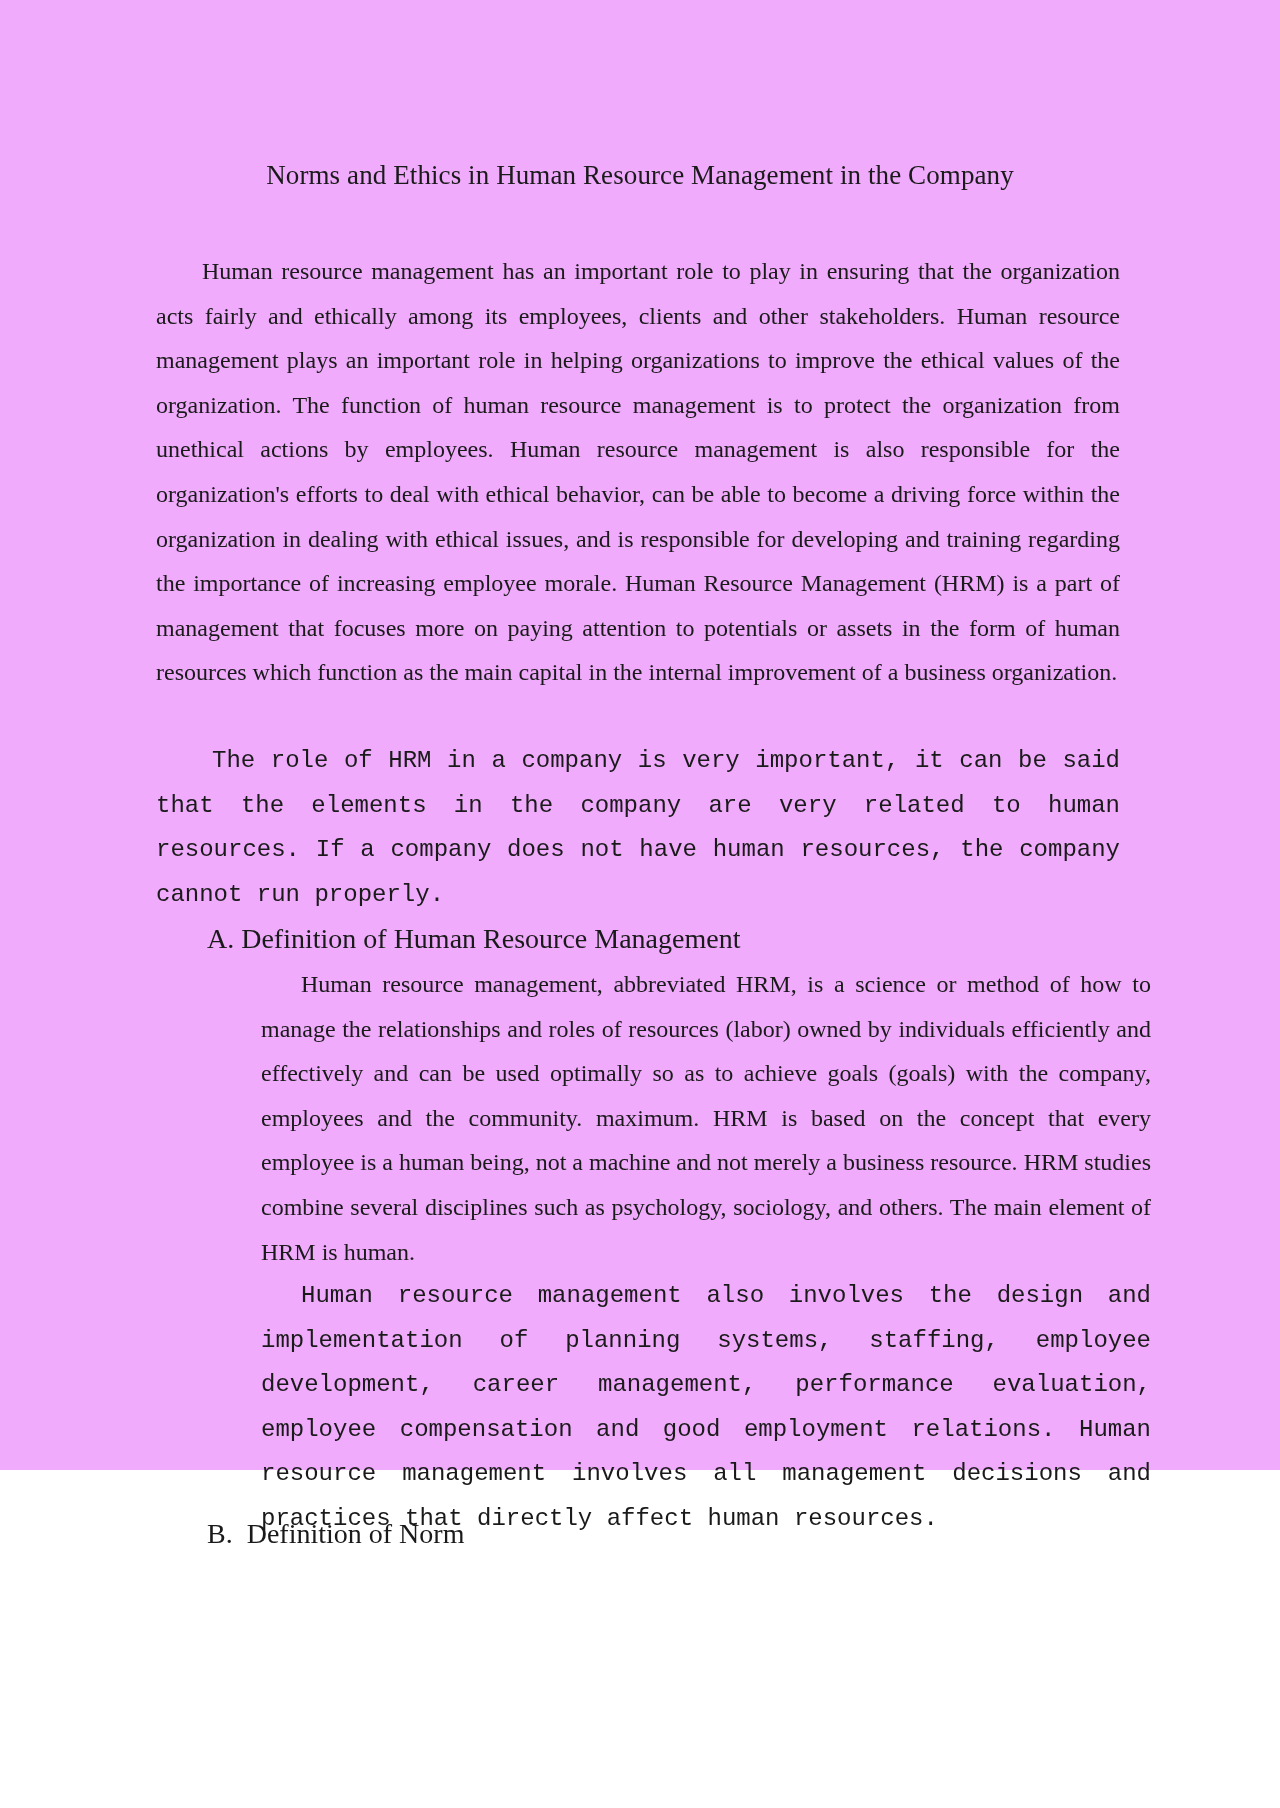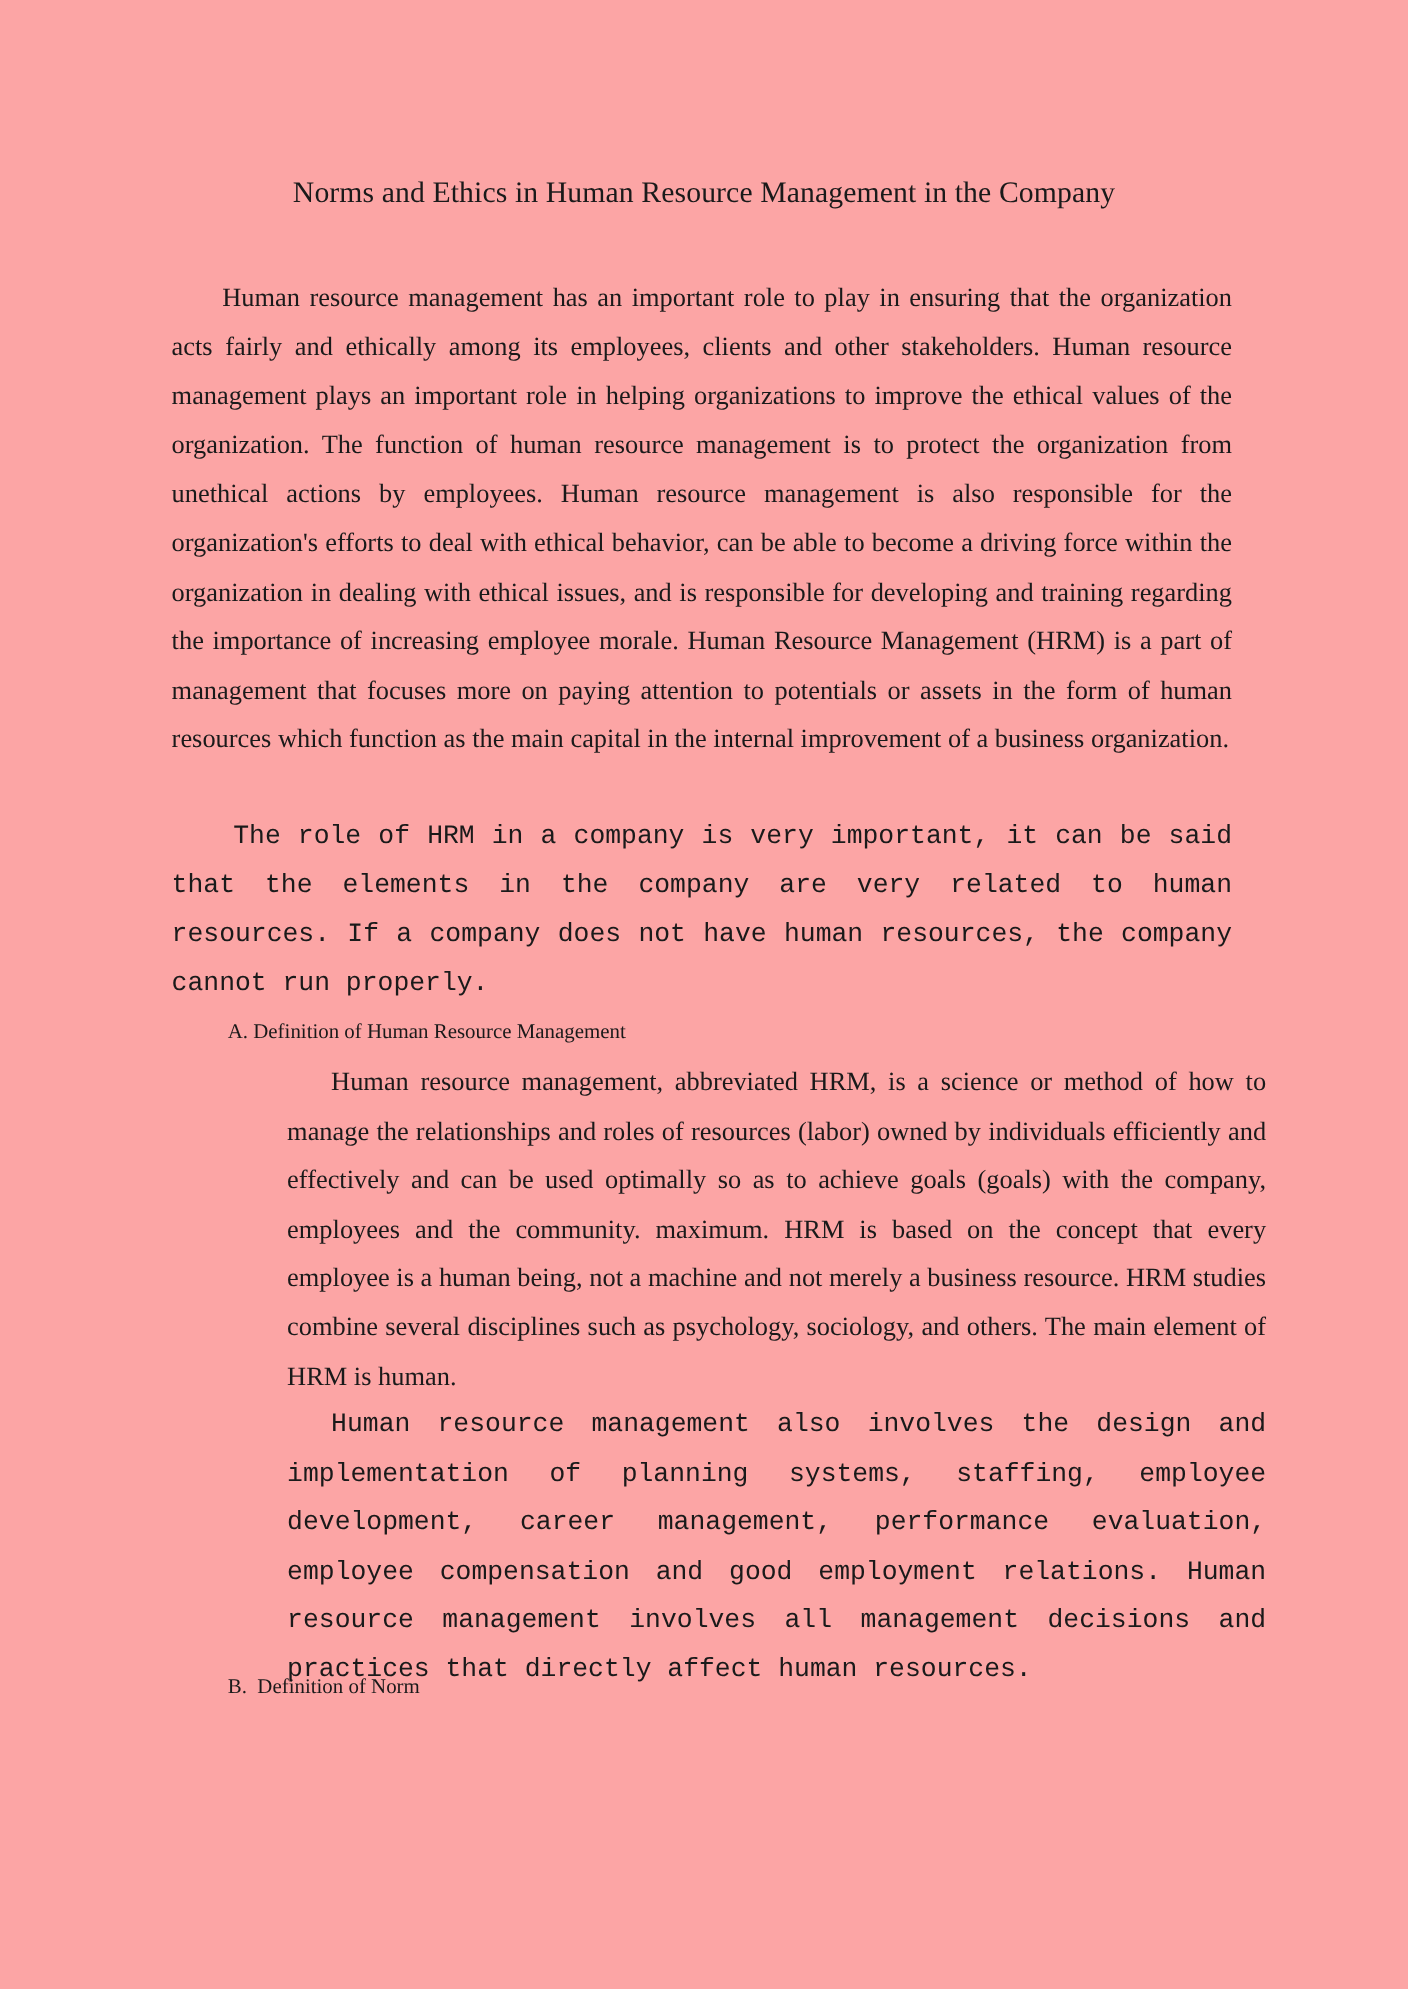--- a/index.html
+++ b/index.html
@@ -1,28 +1,28 @@
 <!DOCTYPE html>
 <html><head>
 <meta charset="utf-8">
 <style>
   html, body { margin: 0; padding: 0; background: #ffffff; }
   body { width: 1280px; height: 1808px; position: relative; overflow: hidden;
          font-family: "Liberation Serif", "DejaVu Serif", serif; color: #1a1a1a; }
-  .page { position: absolute; left: 0; top: 0; width: 1280px; height: 1808px; background: #fca5a5; }
+  .page { position: absolute; left: 0; top: 0; width: 1280px; height: 1470px; background: #f0abfc; }
   .title { position: absolute; top: 153px; left: 0; width: 1280px; text-align: center;
            font-size: 27px; line-height: 44px; letter-spacing: 0.1px; }
   .para { position: absolute; font-size: 24px; line-height: 44.6px; text-align: justify;
           text-align-last: left; margin: 0; }
   .p-main { left: 156px; width: 964px; }
   .p-sub { left: 230px; width: 890px; margin-left: 31px; }
   .indent1 { text-indent: 46px; }
   .indent2 { text-indent: 56px; }
   .indent3 { text-indent: 40px; }
-  .heading { position: absolute; font-size: 19px; line-height: 44px; margin: 0; }
+  .heading { position: absolute; font-size: 28px; line-height: 44px; margin: 0; }
 </style>
 </head>
 <body>
 
 <div class="page">
   <div class="title">Norms and Ethics in Human Resource Management in the Company</div>
 
   <p class="para p-main indent1" style="top:249px;">Human resource management has an important role to play in ensuring that the organization acts fairly and ethically among its employees, clients and other stakeholders. Human resource management plays an important role in helping organizations to improve the ethical values of the organization. The function of human resource management is to protect the organization from unethical actions by employees. Human resource management is also responsible for the organization's efforts to deal with ethical behavior, can be able to become a driving force within the organization in dealing with ethical issues, and is responsible for developing and training regarding the importance of increasing employee morale. Human Resource Management (HRM) is a part of management that focuses more on paying attention to potentials or assets in the form of human resources which function as the main capital in the internal improvement of a business organization.</p>
   <p class="para p-main indent2" style="top:739px;font-family:Liberation Mono, monospace;">The role of HRM in a company is very important, it can be said that the elements in the company are very related to human resources. If a company does not have human resources, the company cannot run properly.</p>
 

